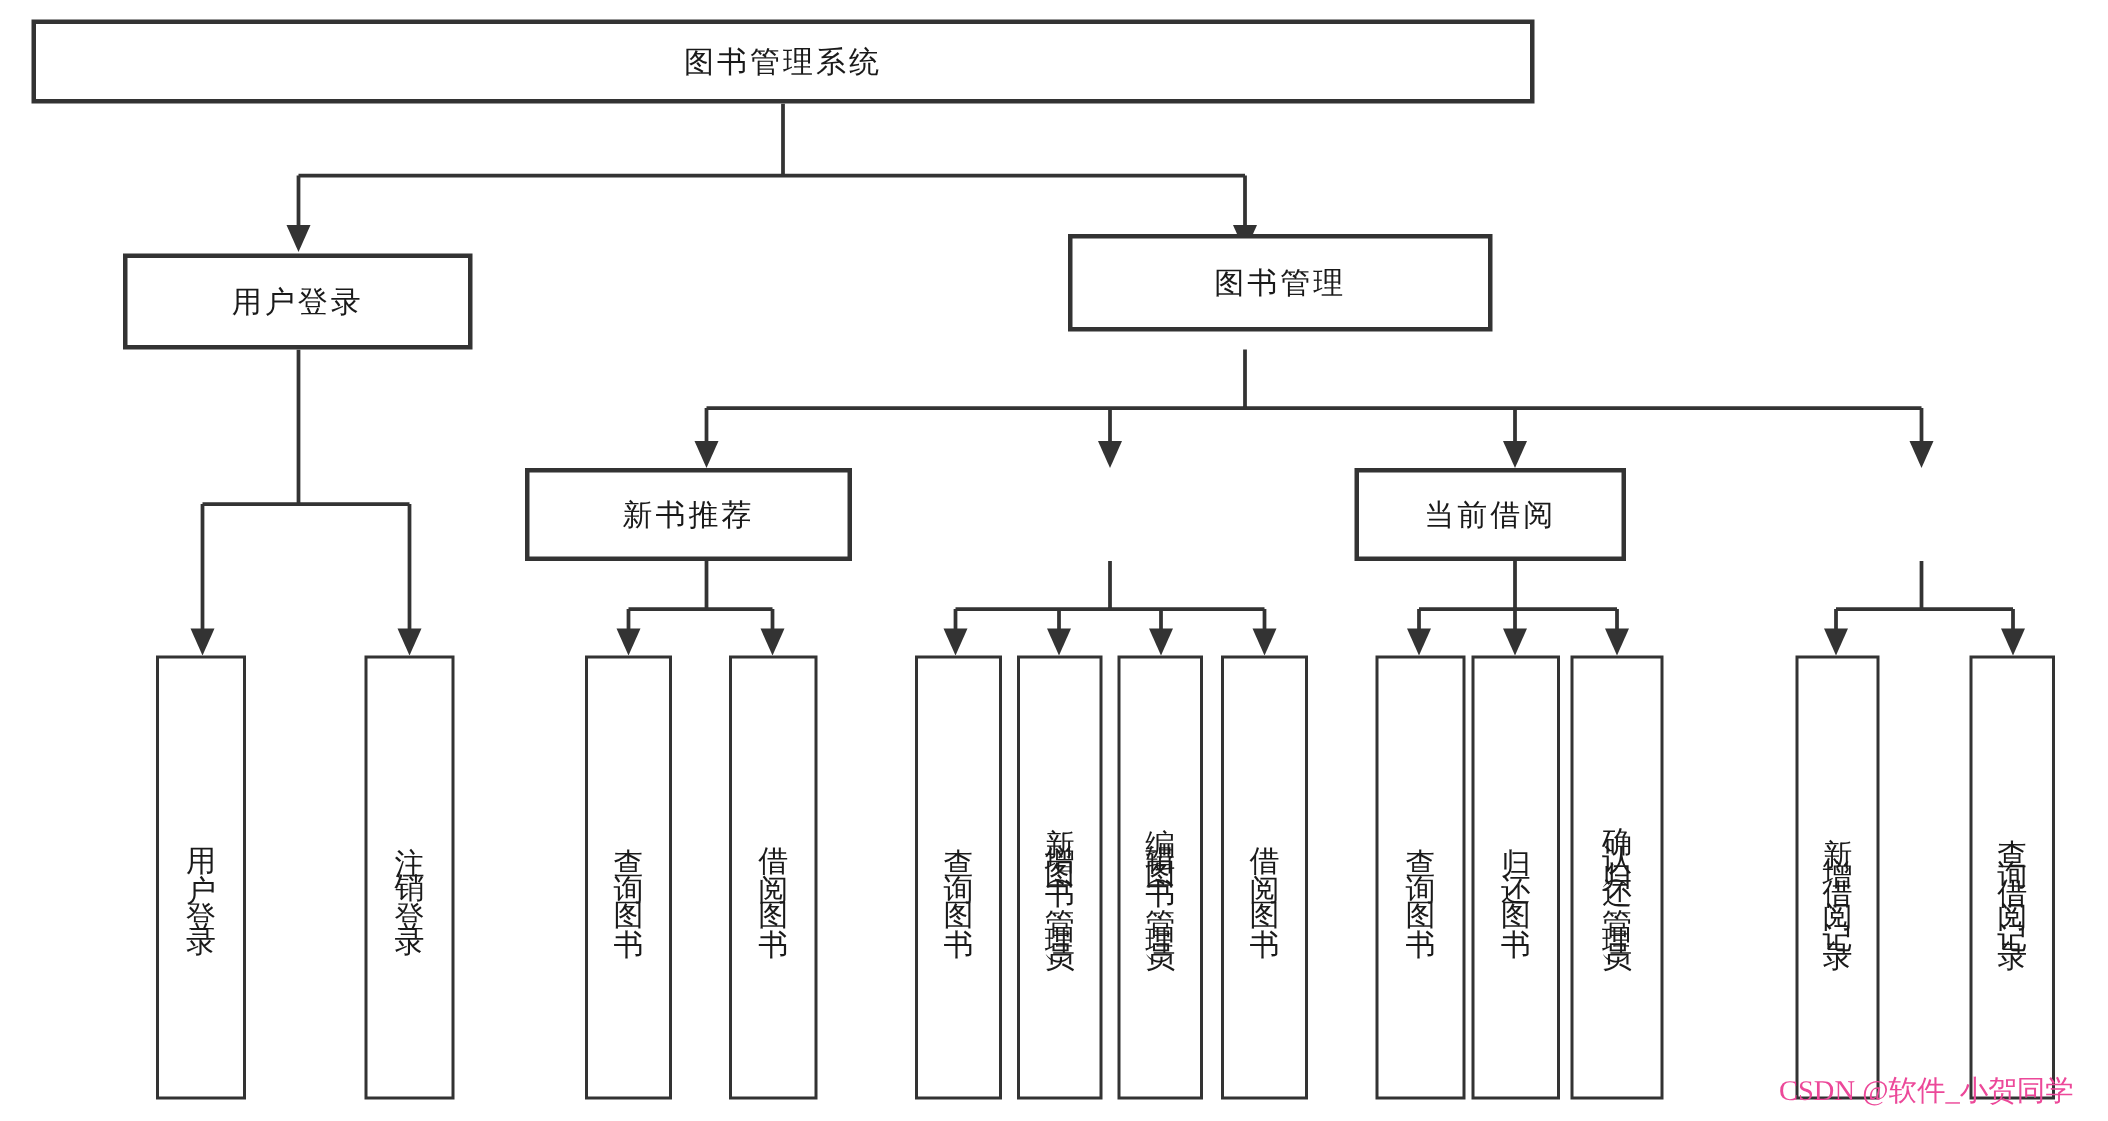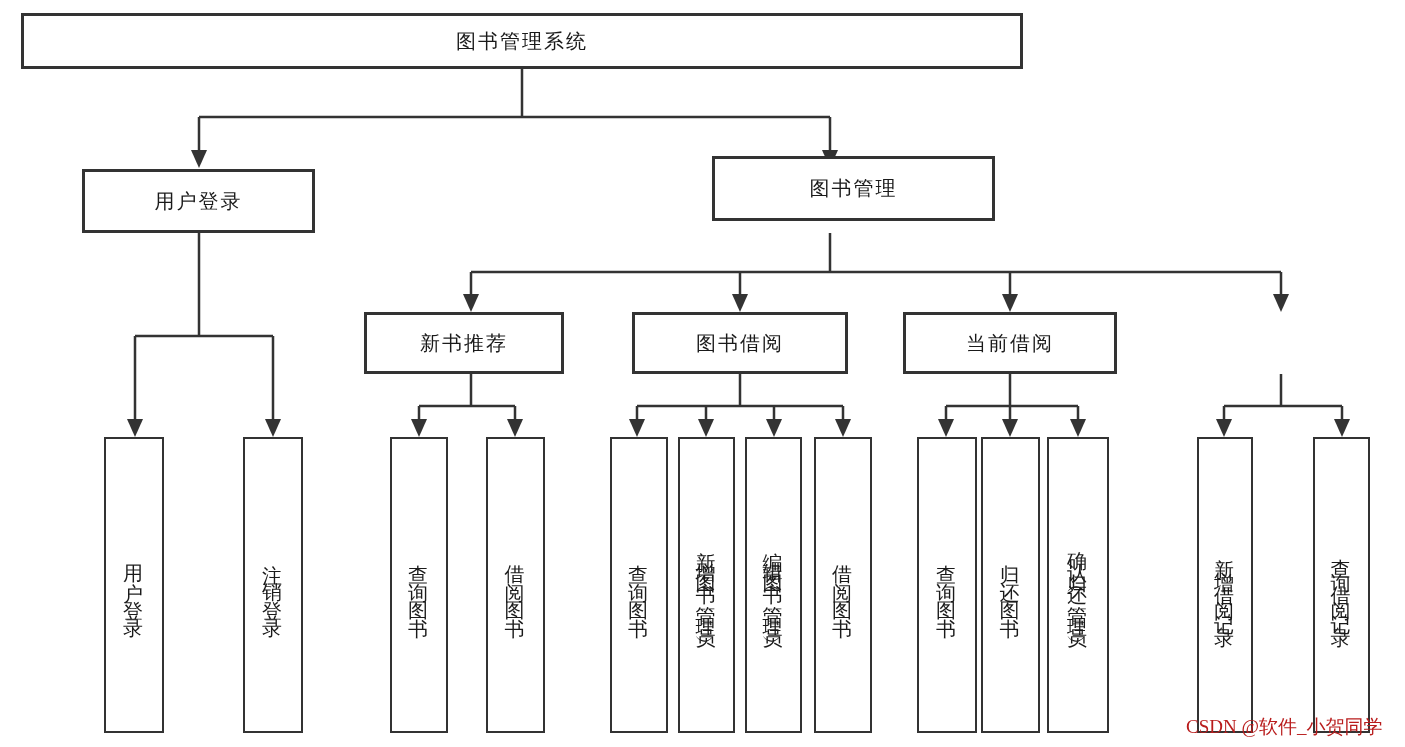--- a/index.html
+++ b/index.html
@@ -15,21 +15,21 @@
   }
   .root{font-size:20px;}
   .leaf{
     writing-mode:vertical-rl;text-orientation:mixed;
     letter-spacing:18px;font-size:20px;border-width:2.5px;
     overflow:hidden;
   }
   .leaf.med{letter-spacing:14px;}
   .leaf.tight{letter-spacing:11px;}
   .watermark{
-    position:absolute;left:1186px;top:714px;font-size:19px;color:#b91c1c;
+    position:absolute;left:1186px;top:714px;font-size:19px;color:#ec4899;
     letter-spacing:0;z-index:5;white-space:nowrap;
   }
 </style>
 </head>
 <body>
 
 <div class="canvas">
 
   <svg class="edges" width="1405" height="747" viewBox="0 0 1405 747" fill="none" stroke="#333333" stroke-width="2.5">
 
@@ -79,23 +79,22 @@
       <polygon points="1216,419 1232,419 1224,437" fill="#333333" stroke="none"></polygon>
       <polygon points="1334,419 1350,419 1342,437" fill="#333333" stroke="none"></polygon>
     </g>
   </svg>
 
   <div class="box root" style="left:21px;top:13px;width:1002px;height:56px">图书管理系统</div>
 
   <div class="box" style="left:82px;top:169px;width:233px;height:64px">用户登录</div>
   <div class="box" style="left:712px;top:156px;width:283px;height:65px">图书管理</div>
 
-  <div class="box" style="left:364px;top:312px;width:200px;height:62px">新书推荐</div>
-  <div class="box" style="left:632px;top:312px;width:216px;height:62px">图书借阅</div>
-  <div class="box" style="left:903px;top:312px;width:214px;height:62px">当前借阅</div>
+  <div class="box" style="left:350px;top:312px;width:218px;height:62px">新书推荐</div>
+  <div class="box" style="left:903px;top:312px;width:181px;height:62px">当前借阅</div>
 
   <div class="box leaf" style="left:104px;top:437px;width:60px;height:296px">用户登录</div>
   <div class="box leaf" style="left:243px;top:437px;width:60px;height:296px">注销登录</div>
 
   <div class="box leaf" style="left:390px;top:437px;width:58px;height:296px">查询图书</div>
   <div class="box leaf" style="left:486px;top:437px;width:59px;height:296px">借阅图书</div>
 
   <div class="box leaf" style="left:610px;top:437px;width:58px;height:296px">查询图书</div>
   <div class="box leaf tight" style="left:678px;top:437px;width:57px;height:296px">新增图书（管理员）</div>
   <div class="box leaf tight" style="left:745px;top:437px;width:57px;height:296px">编辑图书（管理员）</div>

